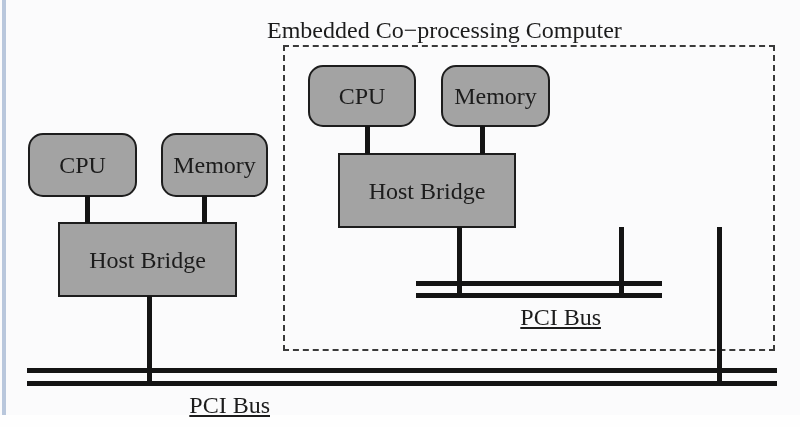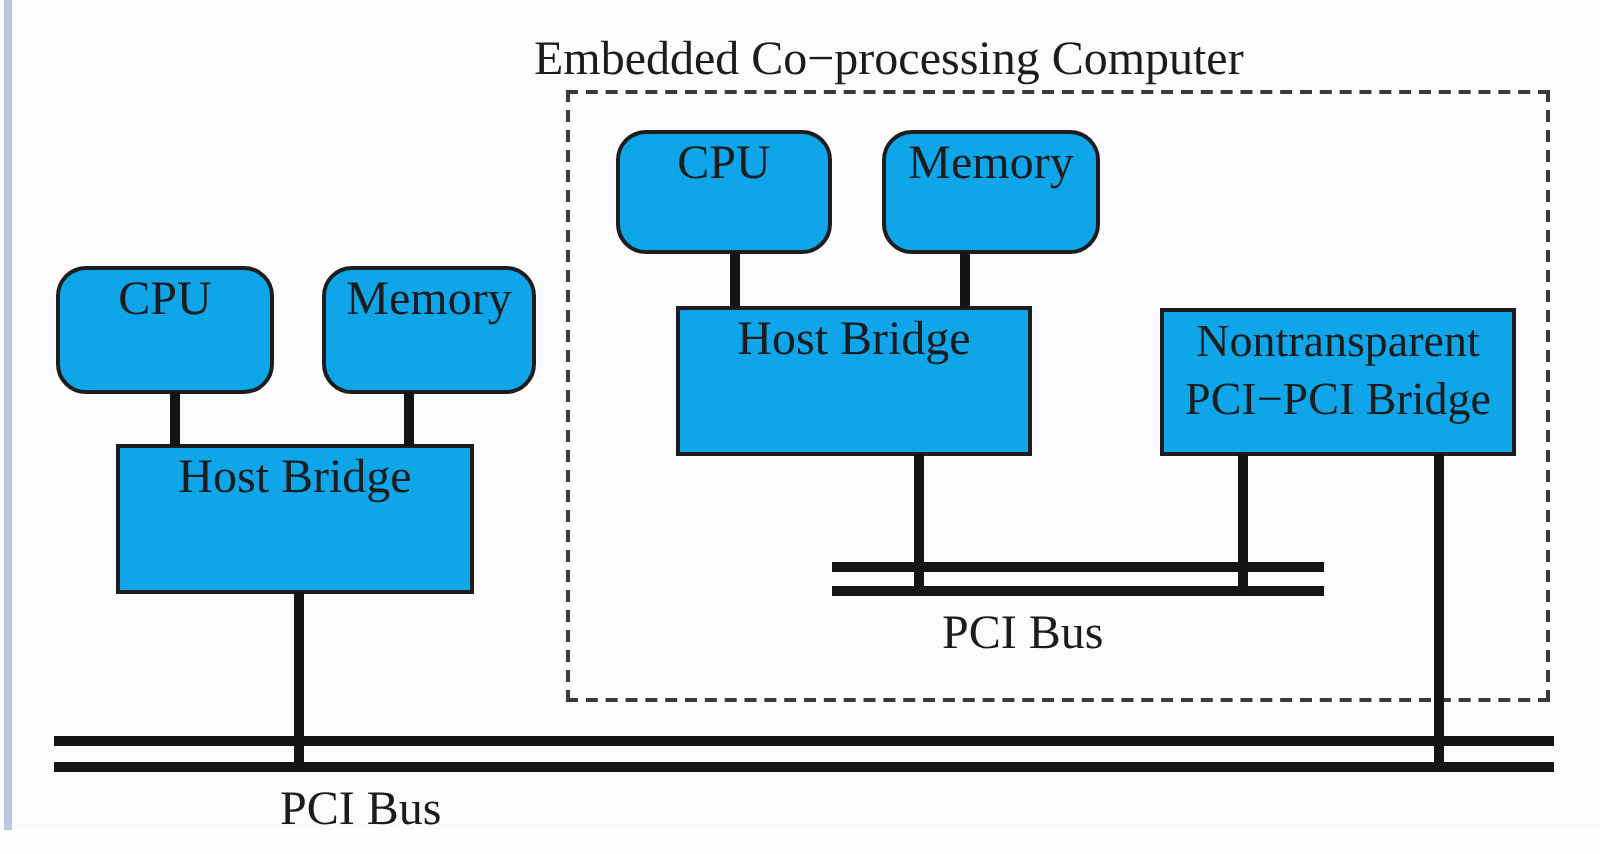--- a/index.html
+++ b/index.html
@@ -28,22 +28,23 @@
     position: absolute;
     left: 0;
     top: 415px;
     width: 800px;
     height: 12px;
     background: #fefefe;
   }
   .box {
     position: absolute;
     border: 2px solid #1d1d1d;
-    background: #0ea5e9;
+    background: #a3a3a3;
     display: flex;
+    align-items: center;
     justify-content: center;
     font-size: 24px;
     line-height: 1.25;
     box-sizing: border-box;
     text-align: center;
   }
   .rounded {
     border-radius: 15px;
   }
   .nt-box {
@@ -72,23 +73,24 @@
     background: #141414;
   }
   .busline {
     position: absolute;
     height: 5px;
     background: #141414;
   }
   .bus-label {
     position: absolute;
     font-size: 24px;
-    text-align: left;
+    text-align: right;
     width: 130px;
     white-space: nowrap;
+    text-decoration: underline;
   }
   
   #left-cpu      { left: 28px;  top: 133px; width: 109px; height: 64px; }
   #left-memory   { left: 161px; top: 133px; width: 107px; height: 64px; }
   #left-hb       { left: 58px;  top: 222px; width: 179px; height: 75px; }
   #left-cpu-line { left: 85px;  top: 196px; height: 27px; }
   #left-mem-line { left: 202px; top: 196px; height: 27px; }
   #left-hb-line  { left: 147px; top: 296px; height: 90px; }
   #outer-bus-1   { left: 27px;  top: 368px; width: 750px; }
   #outer-bus-2   { left: 27px;  top: 381px; width: 750px; }
@@ -138,26 +140,20 @@
 
   <div id="emb-cpu" class="box rounded">
     <span>CPU</span>
   </div>
   <div id="emb-memory" class="box rounded">
     <span>Memory</span>
   </div>
   <div id="emb-hb" class="box">
     <span>Host Bridge</span>
   </div>
-  <div id="nt-bridge" class="box nt-box">
-    <span>
-      <span>Nontransparent</span><br>
-      <span>PCI−PCI Bridge</span>
-    </span>
-  </div>
 
   <div id="emb-cpu-line" class="vline"></div>
   <div id="emb-mem-line" class="vline"></div>
   <div id="emb-hb-line" class="vline"></div>
   <div id="nt-left-line" class="vline"></div>
   <div id="nt-right-line" class="vline"></div>
 
   <div id="inner-bus-1" class="busline"></div>
   <div id="inner-bus-2" class="busline"></div>
   <div id="inner-bus-label" class="bus-label">PCI Bus</div>

